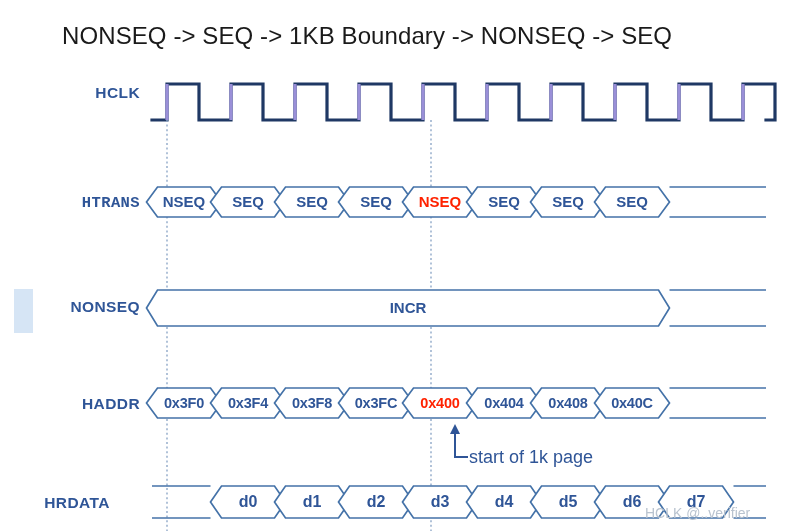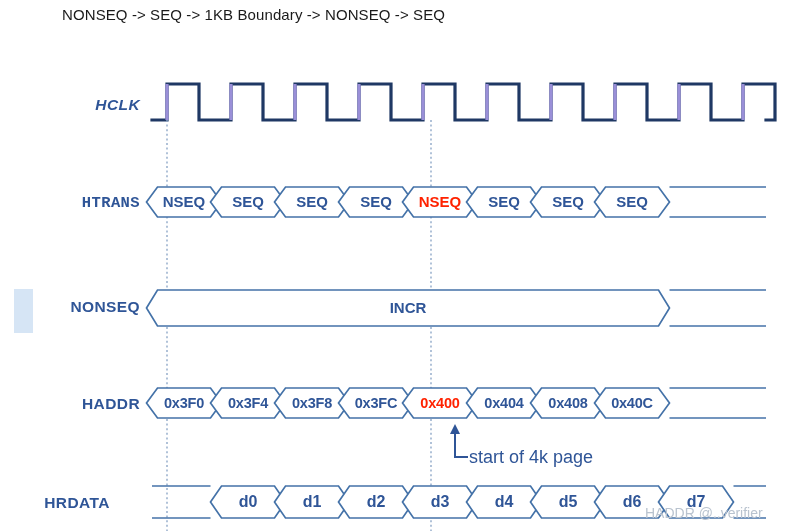--- a/index.html
+++ b/index.html
@@ -18,22 +18,22 @@
   #diagram-root {
     position: absolute;
     left: 0; top: 0;
     width: 798px;
     height: 531px;
   }
 
   .title {
     position: absolute;
     left: 62px;
-    top: 6px;
-    font-size: 15px;
+    top: 22px;
+    font-size: 24px;
     color: #1a1a1a;
     font-family: "Liberation Sans", sans-serif;
     letter-spacing: 0.1px;
     white-space: nowrap;
   }
 
   .sig-label {
     position: absolute;
     font-family: "Liberation Sans", sans-serif;
     font-weight: bold;
@@ -101,21 +101,21 @@
 </style>
 </head>
 <body>
 
 <div id="diagram-root">
 
   <div class="title">NONSEQ -&gt; SEQ -&gt; 1KB Boundary -&gt; NONSEQ -&gt; SEQ</div>
 
   <div class="hburst-marker"></div>
 
-  <div class="sig-label" style="left:30px; top:96px; width:110px;font-style:italic;">HCLK</div>
+  <div class="sig-label" style="left:30px; top:84px; width:110px;">HCLK</div>
 
   <div class="sig-label" style="left:20px; top:194px; width:120px;font-family:Liberation Mono, monospace;">HTRANS</div>
 
   <div class="sig-label" style="left:20px; top:298px; width:120px;">NONSEQ</div>
 
   <div class="sig-label" style="left:20px; top:395px; width:120px;">HADDR</div>
 
   <div class="sig-label" style="left:14px; top:494px; width:126px;text-align:center;">HRDATA</div>
 
   <svg class="wave-layer" id="wave-layer" viewBox="0 0 798 531">
@@ -222,17 +222,17 @@
                L 733.5 502 L 722.5 518 L 669.5 518 Z" fill="#ffffff" stroke="#4472a8" stroke-width="1.7" stroke-linejoin="miter"></path>
       <text x="696" y="503" class="cell-text data">d7</text>
       <line x1="733.5" y1="486" x2="766" y2="486" stroke="#4472a8" stroke-width="1.7"></line>
       <line x1="733.5" y1="518" x2="766" y2="518" stroke="#4472a8" stroke-width="1.7"></line>
       <g>
         <path d="M 468 457 L 455 457 L 455 431" stroke="#2f5597" stroke-width="2" fill="none"></path>
         <path d="M 455 424 L 450 434 L 460 434 Z" fill="#2f5597"></path>
       </g>
     </svg>
 
-  <div class="annotation">start of 4k page</div>
-
-  <div class="watermark">HADDR @..verifier</div>
+  <div class="annotation">start of 1k page</div>
+
+  <div class="watermark">HCLK @..verifier</div>
 
 </div>
 
 </body></html>

